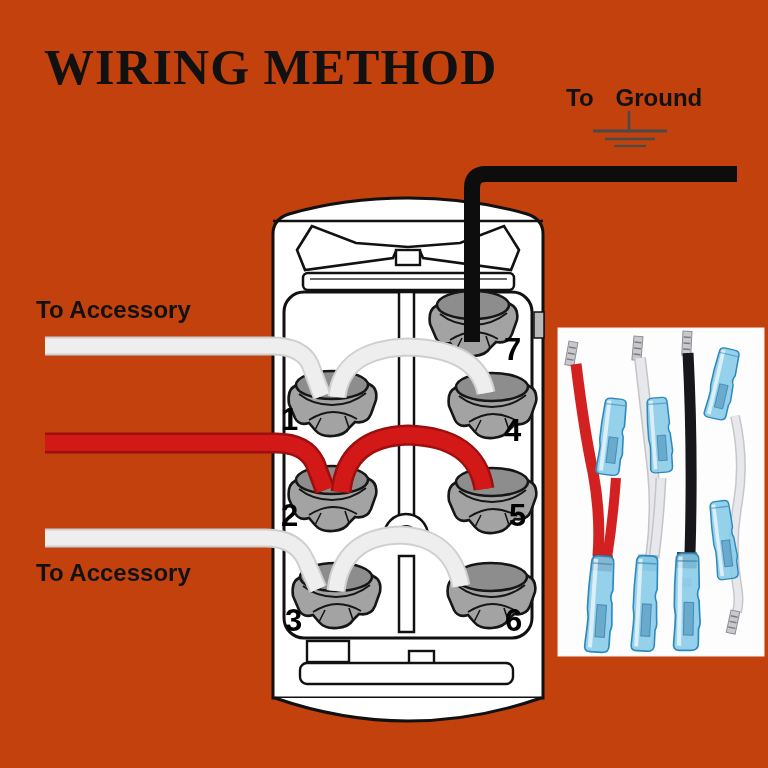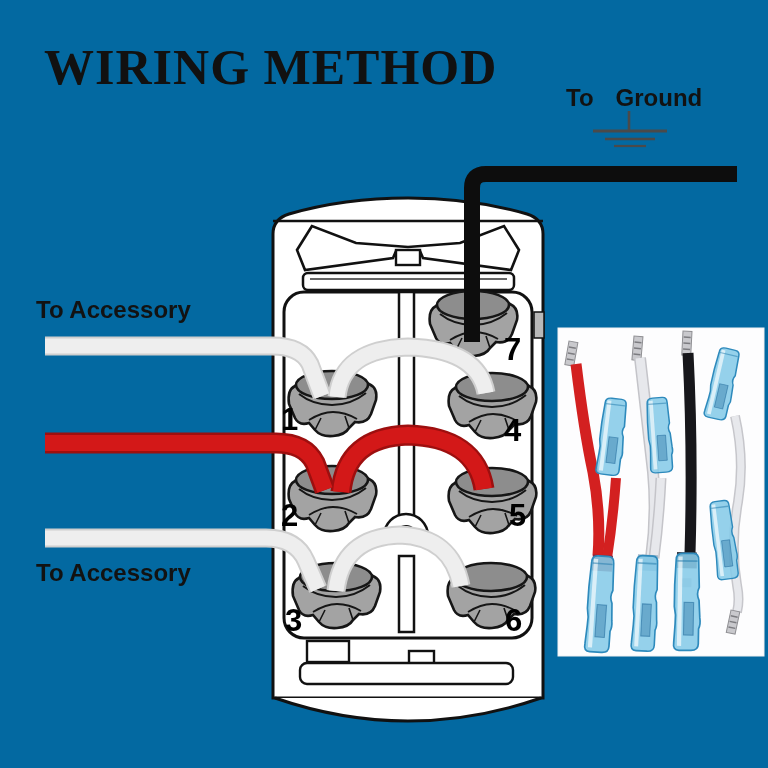--- a/index.html
+++ b/index.html
@@ -1,16 +1,16 @@
 <!DOCTYPE html>
 <html><head>
 <meta charset="utf-8">
 <style>
   html,body{margin:0;padding:0;background:#fff;}
-  #stage{position:relative;width:768px;height:768px;background:#0369a1;overflow:hidden;
+  #stage{position:relative;width:768px;height:768px;background:#c2410c;overflow:hidden;
          font-family:"Liberation Sans",sans-serif;}
   #stage svg{position:absolute;left:0;top:0;}
   .title{position:absolute;left:44px;top:38px;font-family:"Liberation Serif",serif;
          font-weight:700;font-size:50px;letter-spacing:1px;color:#111;white-space:nowrap;}
   .lbl{position:absolute;font-weight:700;font-size:24px;color:#121212;white-space:nowrap;}
   .lbl-acc-top{left:36px;top:296px;}
   .lbl-batt{left:37px;top:391px;}
   .lbl-acc-bot{left:36px;top:559px;}
   .lbl-ground{left:544px;top:84px;}
   .lbl-ground .w1{margin-right:22px;margin-left:22px;}

